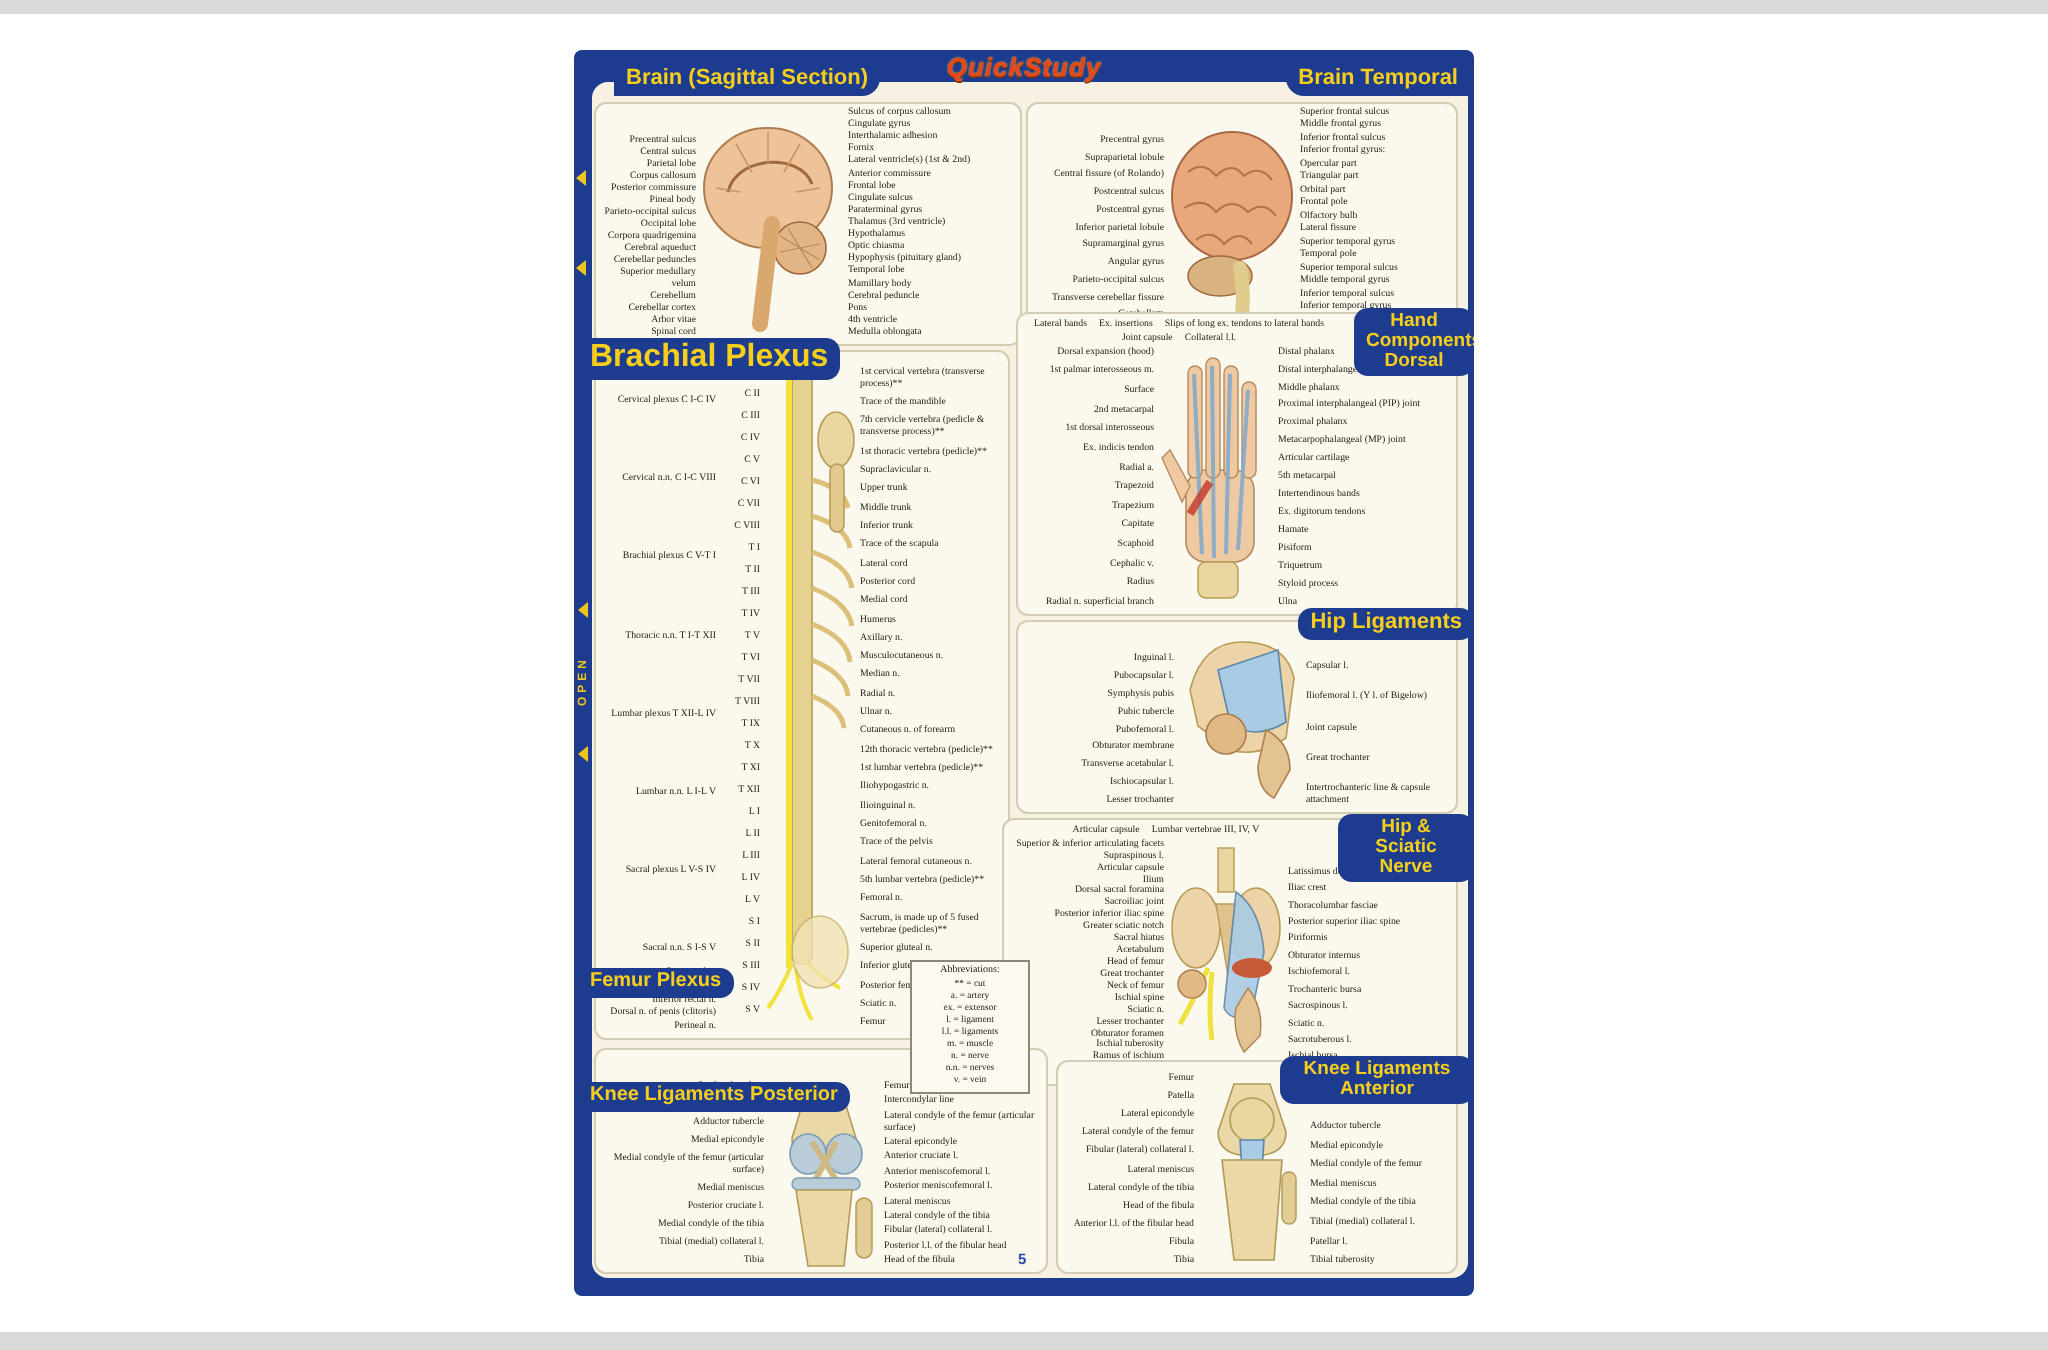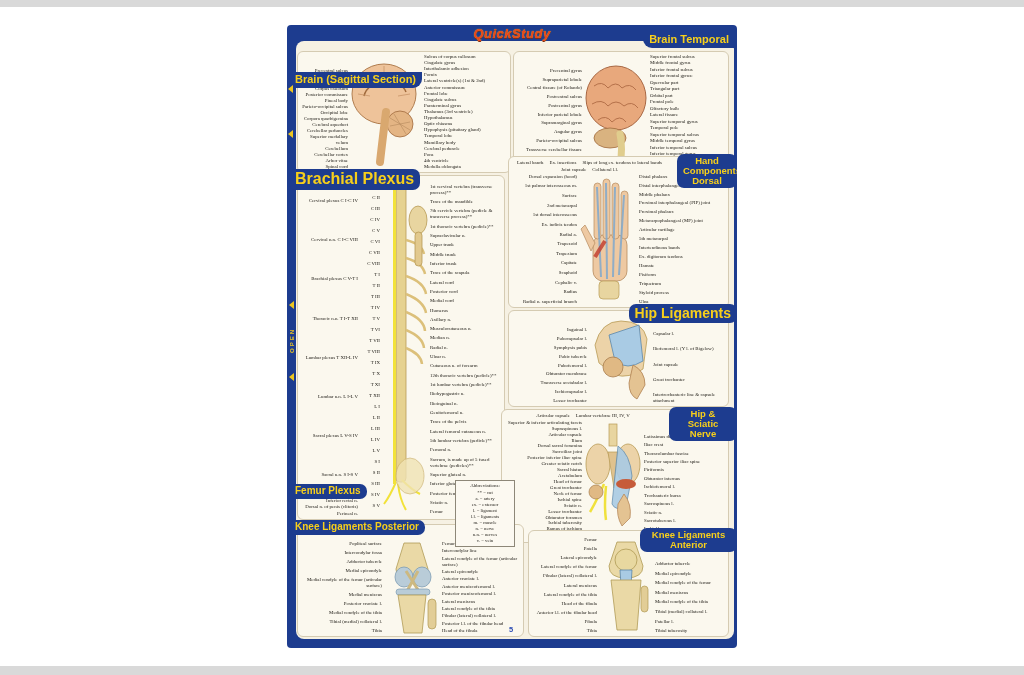--- a/index.html
+++ b/index.html
@@ -14,28 +14,28 @@
         border-radius:4px;overflow:hidden;}
   .card-inner{position:absolute;left:9px;top:16px;right:3px;bottom:9px;background:#f6f1e3;
         border-radius:8px;}
   .logo{position:absolute;left:50%;top:1px;transform:translateX(-50%);
         font-size:13px;font-weight:bold;font-style:italic;color:#e8431f;
         text-shadow:0 0 1px #f7d51d,0 1px 0 #7a1d08;letter-spacing:.5px;z-index:6;}
 
   
   .badge{position:absolute;z-index:5;background:#1d3c8f;color:#f7cf1b;font-weight:bold;
          padding:2px 6px;border-radius:7px;line-height:1.05;box-sizing:border-box;}
-  .b-sag{left:2px;top:7px;font-size:11px;border-radius:0 0 9px 0;margin-top:40px;}
+  .b-sag{left:20px;top:7px;font-size:11px;border-radius:0 0 9px 0;}
   .b-surf{right:2px;top:7px;font-size:11px;border-radius:0 0 0 9px;text-align:right;}
   .b-brach{left:2px;top:144px;font-size:16px;}
   .b-hand{right:0;top:129px;width:60px;font-size:9.5px;text-align:center;}
-  .b-hip{right:0;top:279px;font-size:14px;}
+  .b-hip{right:0;top:279px;font-size:11px;}
   .b-hipsci{right:0;top:382px;width:68px;font-size:9.5px;text-align:center;}
   .b-sacral{left:2px;top:459px;font-size:10px;}
-  .b-kneep{left:2px;top:495px;font-size:10px;text-align:right;}
+  .b-kneep{left:2px;top:516px;font-size:10px;text-align:right;}
   .b-kneea{right:0;top:503px;width:97px;font-size:9.5px;text-align:center;margin-left:40px;}
 
   
   .open-tab{position:absolute;left:0;top:276px;width:9px;height:80px;display:flex;
             flex-direction:column;align-items:center;justify-content:space-between;z-index:6;}
   .tri{width:0;height:0;border-top:4px solid transparent;border-bottom:4px solid transparent;
        border-right:5px solid #edc51f;}
   .open-text{writing-mode:vertical-rl;transform:rotate(180deg);color:#edc51f;
              font-size:6px;font-weight:bold;letter-spacing:2px;}
   .fold-a{position:absolute;left:1px;z-index:6;}

